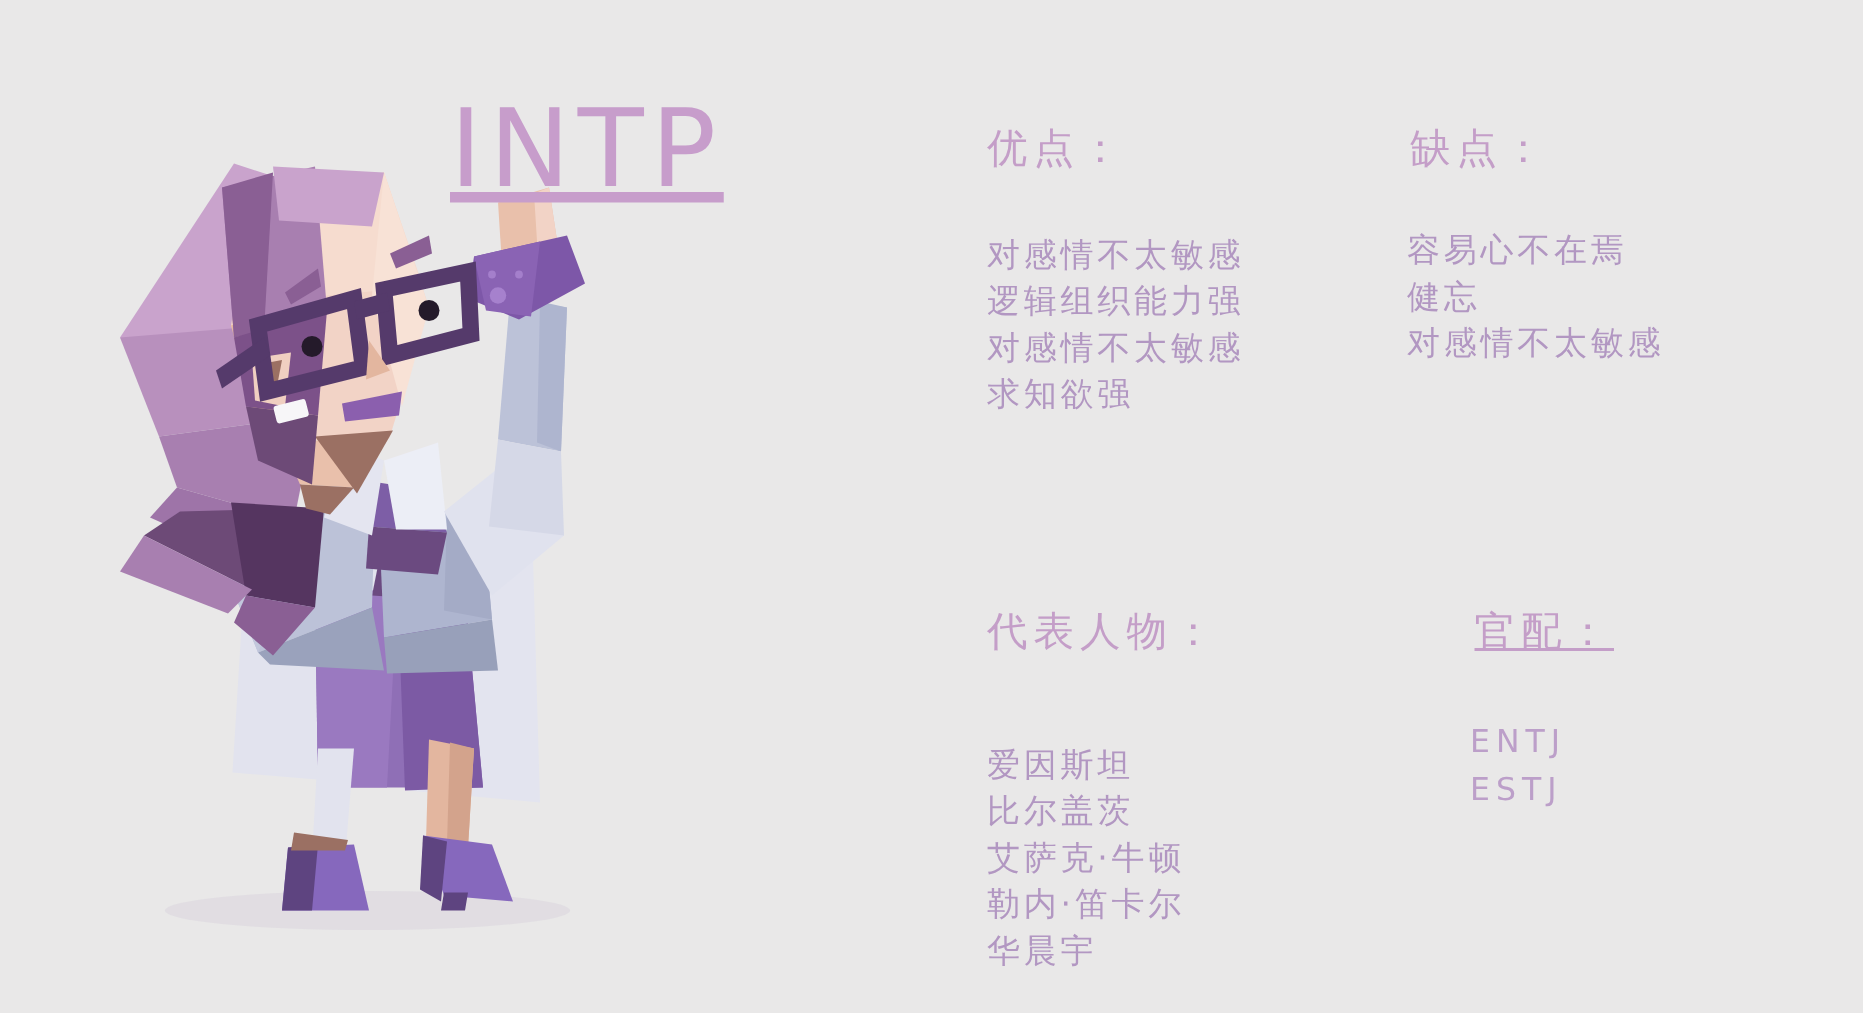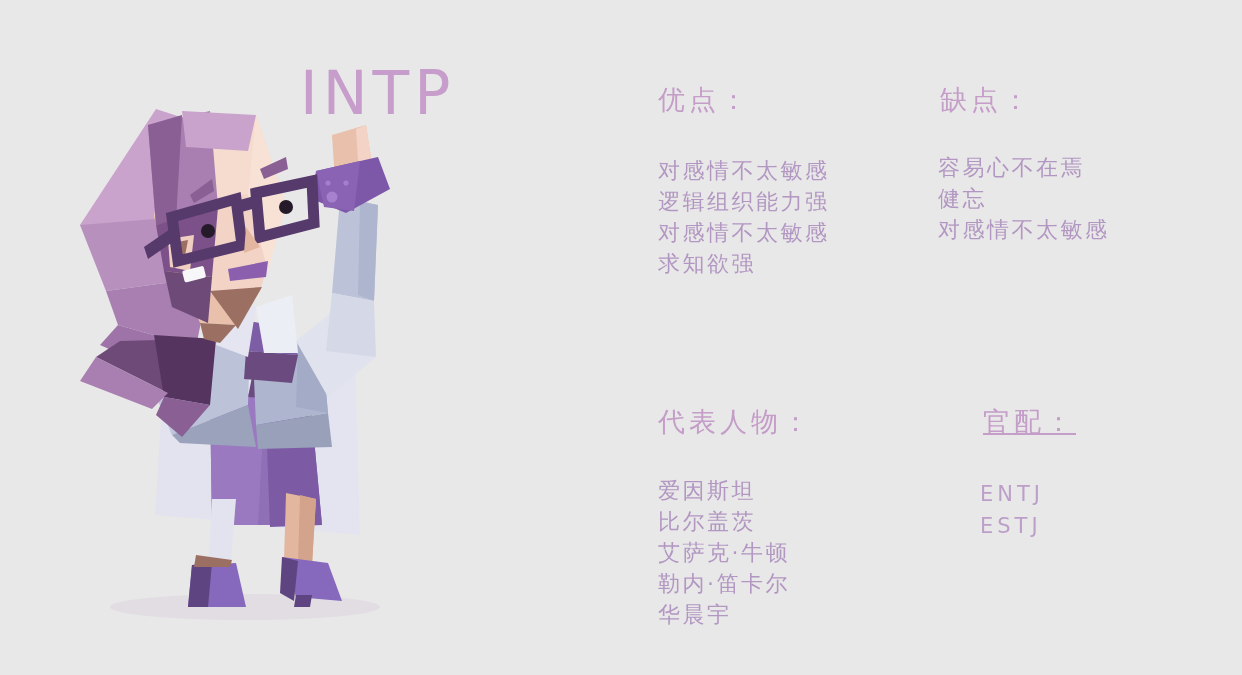--- a/index.html
+++ b/index.html
@@ -26,27 +26,28 @@
     position:absolute;
     left:60px; top:95px;
     width:380px; height:560px;
   }
   #illustration svg { display:block; width:100%; height:100%; }
 
   
   #title {
     position:absolute;
     left:300px; top:63px;
-    font-size:60px;
+    font-size:72px;
     letter-spacing:5px;
     color:#c79dcb;
     font-family:"DejaVu Sans",sans-serif;
     font-weight:400;
     line-height:1;
     white-space:nowrap;
+    text-decoration:underline;
   }
 
   
   .col-head {
     position:absolute;
     font-size:27px;
     letter-spacing:4px;
     color:#c49ec8;
     white-space:nowrap;
     line-height:1;
@@ -72,21 +73,21 @@
   }
 
   
   #head-strengths { left:658px; top:86px; }
   #list-strengths { left:658px; top:155px; }
 
   #head-weaknesses { left:940px; top:86px; }
   #list-weaknesses { left:938px; top:152px; }
 
   #head-figures { left:658px; top:408px; }
-  #list-figures { left:658px; top:475px; }
+  #list-figures { left:658px; top:495px; }
 
   #head-pairing { left:983px; top:408px;text-decoration:underline; }
   #list-pairing { left:980px; top:478px; }
 </style>
 </head>
 <body>
 
 <div id="stage">
 
   <div id="illustration">

